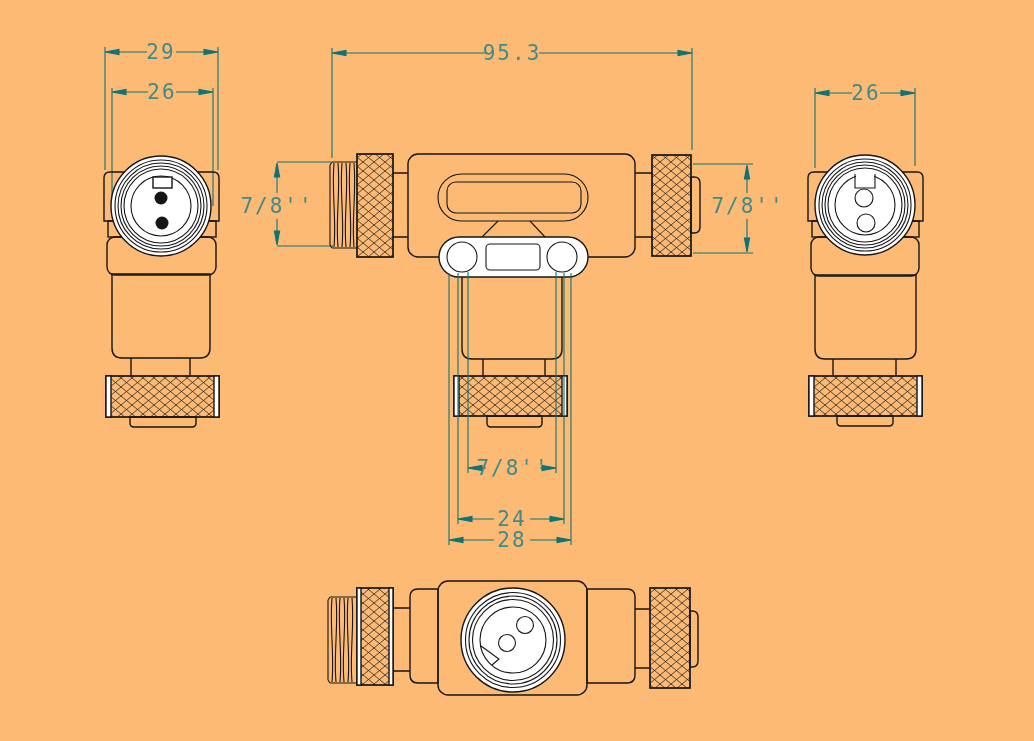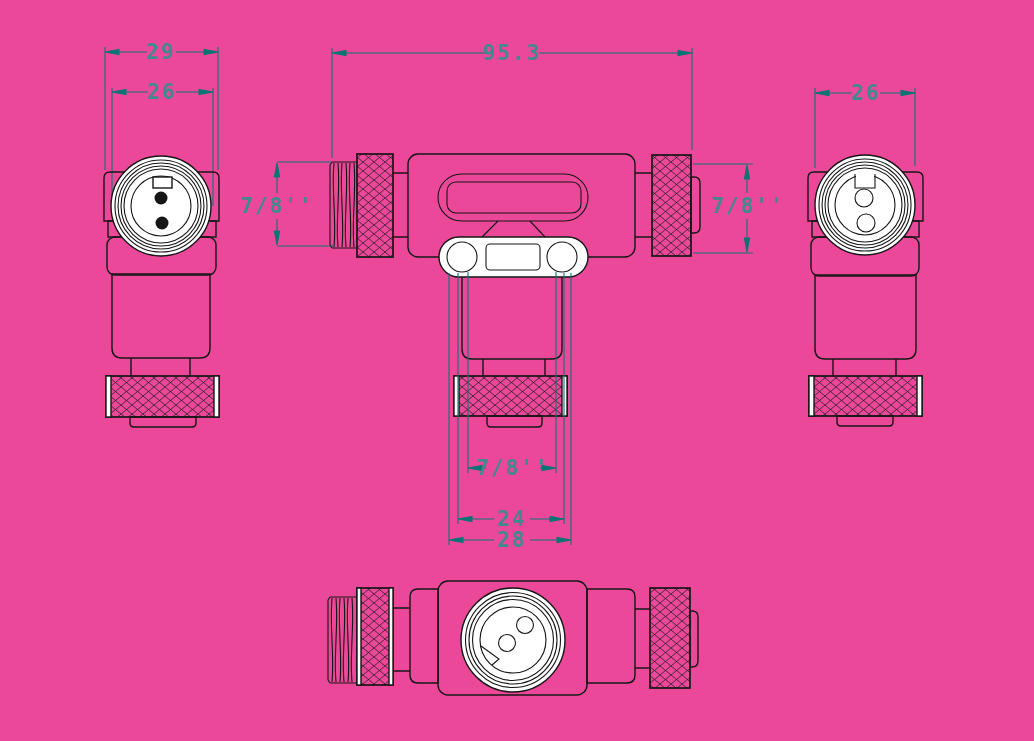--- a/index.html
+++ b/index.html
@@ -1,17 +1,17 @@
 <!DOCTYPE html>
 <html><head>
 <meta charset="utf-8">
 <style>
   html,body{margin:0;padding:0;background:#ffffff;}
-  .stage{position:relative;width:1034px;height:741px;background:#ec4899;overflow:hidden;
-         font-family:"DejaVu Sans Mono", monospace;font-weight:bold;}
+  .stage{position:relative;width:1034px;height:741px;background:#fdba74;overflow:hidden;
+         font-family:"DejaVu Sans Mono", monospace;}
   svg{display:block;}
   text.dim{font-family:"DejaVu Sans Mono", monospace;font-size:21px;letter-spacing:2px;
            fill:#3f8a8a;}
   .teal{stroke:#0d7474;stroke-width:1.1;fill:none;}
   .tealdim{stroke:#0d7474;stroke-width:1.1;fill:#0d7474;}
   .blk{stroke:#161616;stroke-width:1.4;fill:none;}
   .blkfill{stroke:#161616;stroke-width:1.4;fill:#ffffff;}
   .thin{stroke:#161616;stroke-width:1.1;fill:none;}
   .knurl{stroke:#161616;stroke-width:1.7;}
   .pin{fill:#161616;stroke:none;}

